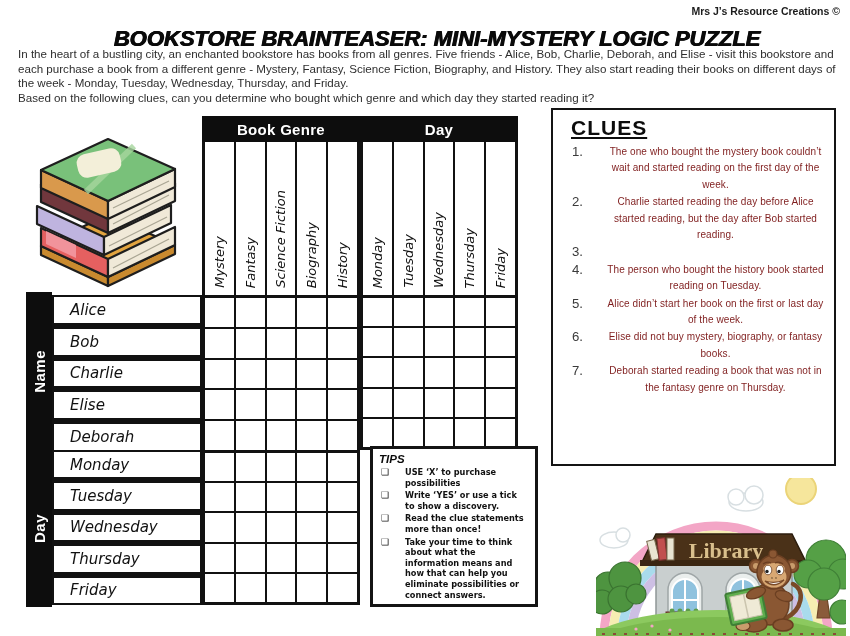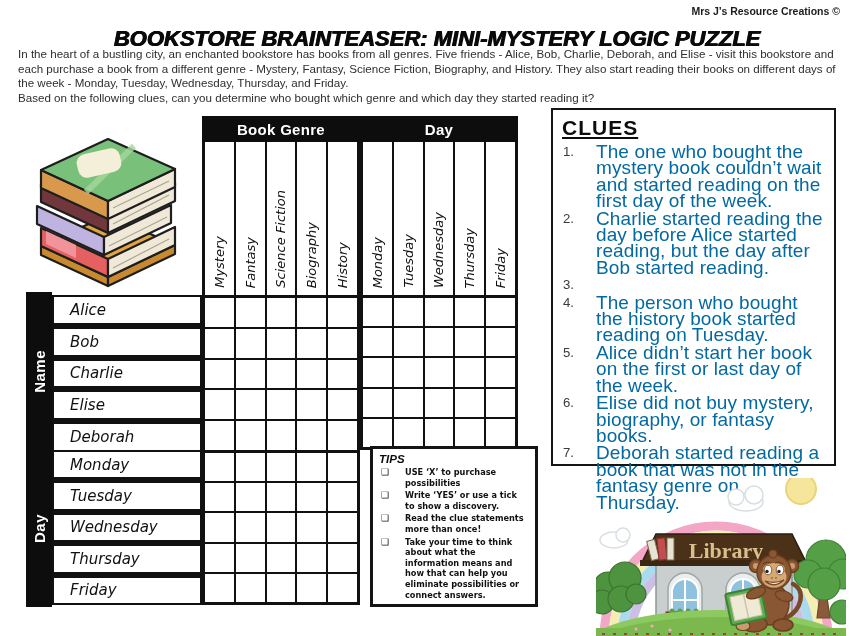--- a/index.html
+++ b/index.html
@@ -40,27 +40,27 @@
   .row-cell{background:#fff;display:flex;align-items:center;padding-left:16px;
             font-family:"DejaVu Sans",sans-serif;font-style:italic;font-size:15px;color:#111;}
   .axis-bar{background:#0d0d0d;display:flex;align-items:center;justify-content:center;}
   #name-axis{left:26px;top:292px;width:26px;height:158px;}
   #day-axis{left:26px;top:450px;width:26px;height:157px;}
   .axis-bar .vlabel{font-family:"Liberation Sans",sans-serif;font-style:normal;
                     font-weight:bold;font-size:15px;color:#fff;letter-spacing:0.5px;}
 
   
   .clues-box{left:551px;top:108px;width:285px;height:358px;border:2.5px solid #141414;
-             background:#fff;padding:4px 8px 0 7px;}
+             background:#fff;padding:4px 8px 0 16px;}
   .clues-title{font-size:21px;font-weight:bold;text-decoration:underline;
                letter-spacing:1px;color:#0c0c0c;margin:2px 0 4px 2px;}
   #clues-list{list-style:none;margin:0;padding:0;}
   #clues-list li{display:flex;margin:0 0 1px 0;}
   .clue-num{flex:none;width:33px;padding-left:3px;font-size:13.2px;line-height:16.4px;color:#3b3b3b;}
-  .clue-txt{flex:1;font-size:19px;line-height:16.4px;color:#0369a1;letter-spacing:0.1px;}
+  .clue-txt{flex:1;font-size:10px;line-height:16.4px;color:#7f1d1d;letter-spacing:0.1px;text-align:center;}
 
   
   .tips-box{left:370px;top:446px;width:168px;height:161px;border:3px solid #141414;
             background:#fff;padding:4px 6px 14px 6px;}
   .tips-title{font-family:"Liberation Sans",sans-serif;font-style:italic;font-weight:bold;
               font-size:11.5px;color:#0c0c0c;margin-bottom:2px;}
   .tip{display:flex;margin-bottom:2px;}
   .tip-chk{flex:none;width:24px;padding-left:2px;font-size:9px;line-height:10.6px;color:#111;}
   .tip-txt{flex:1;font-family:"DejaVu Sans",sans-serif;font-weight:bold;
            font-size:8.2px;line-height:10.6px;color:#111;}

